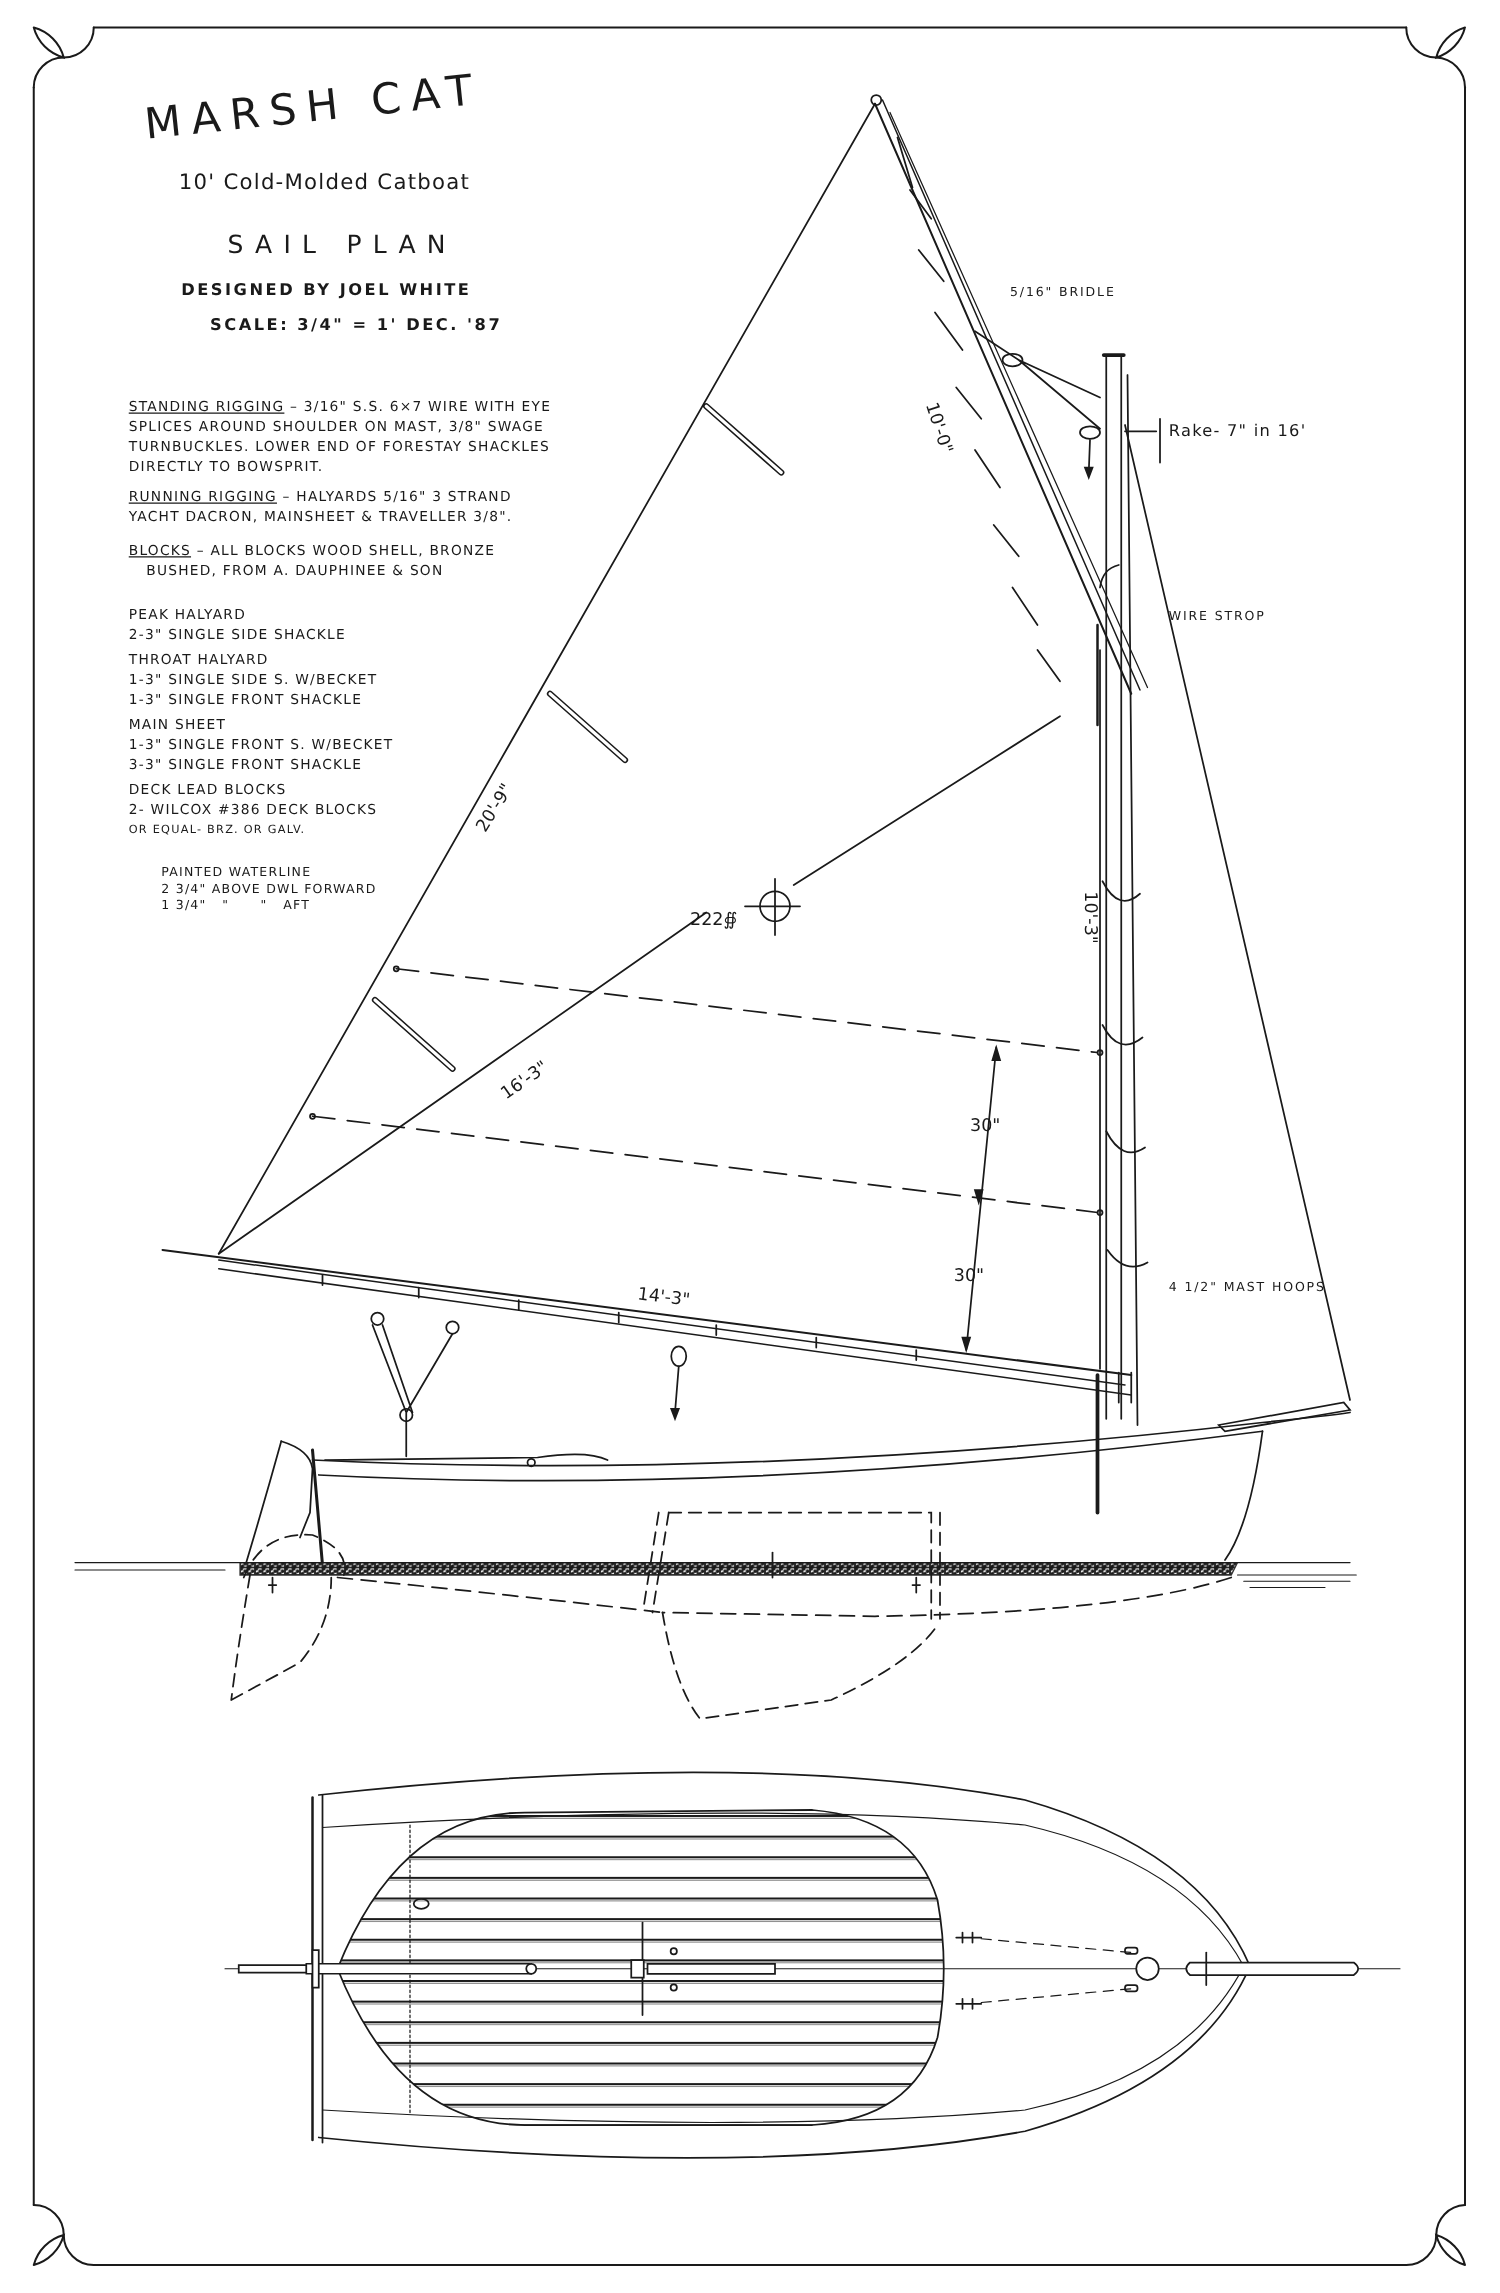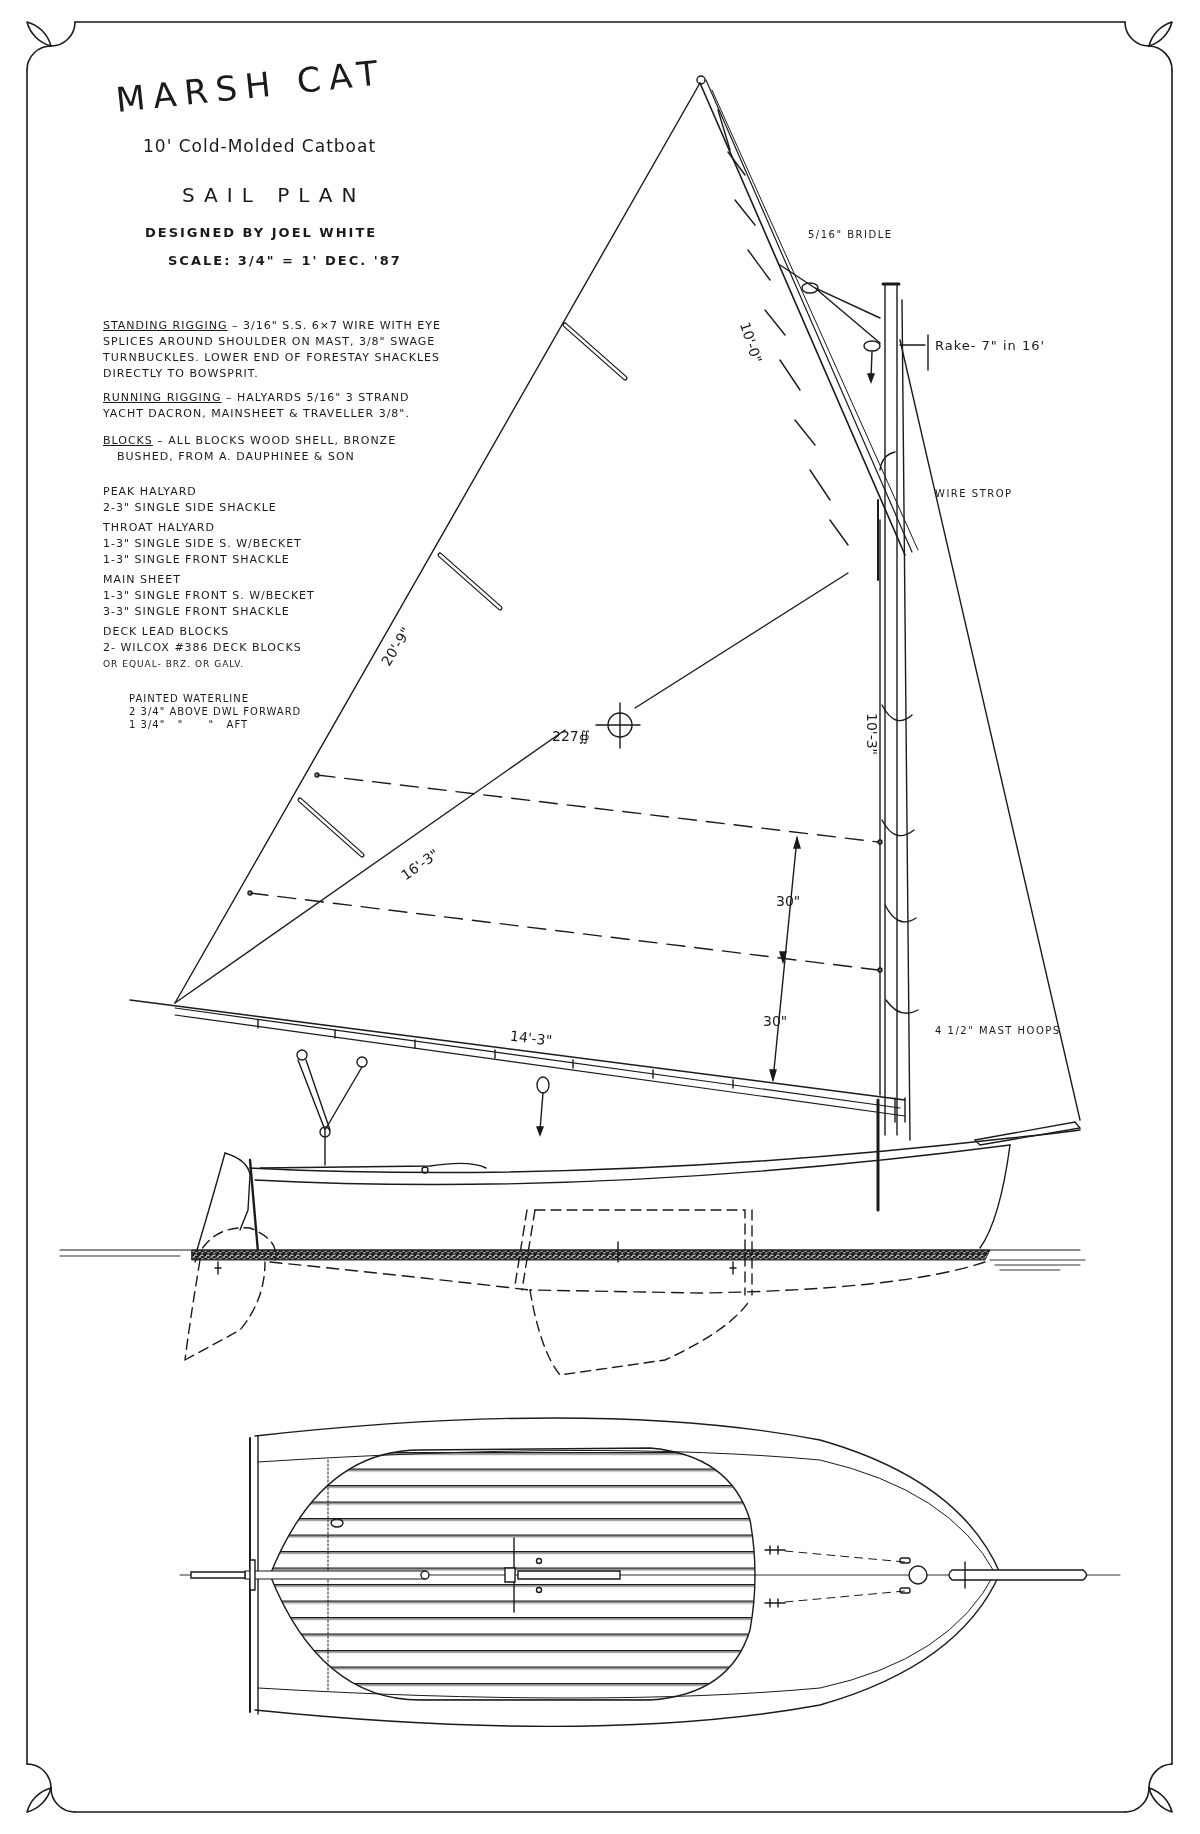--- a/index.html
+++ b/index.html
@@ -268,19 +268,19 @@
 </div>
 
 <div class="dim" style="left:752px; top:320px; transform:rotate(72deg); transform-origin:left top;">10'-0"</div>
 <div class="dim" style="left:378px; top:660px; transform:rotate(-58deg); transform-origin:left top;">20'-9"</div>
 <div class="dim" style="left:398px; top:870px; transform:rotate(-35deg); transform-origin:left top;">16'-3"</div>
 <div class="dim" style="left:880px; top:713px; transform:rotate(90deg); transform-origin:left top;">10'-3"</div>
 <div class="dim" style="left:510px; top:1030px; transform:rotate(7deg);">14'-3"</div>
 <div class="dim" style="left:776px; top:893px;">30"</div>
 <div class="dim" style="left:763px; top:1013px;">30"</div>
 <div class="dim" style="left:552px; top:728px;">
-  <span>227</span><span style="font-size:14px;">∯</span>
+  <span>222</span><span style="font-size:14px;">∯</span>
 </div>
 
 <div class="label" style="left:808px; top:229px;">5/16" Bridle</div>
 <div class="label" style="left:935px; top:338px; font-size:13px; letter-spacing:1px; text-transform:none;">Rake- 7" in 16'</div>
 <div class="label" style="left:935px; top:450px;margin-top:38px;">Wire Strop</div>
 <div class="label" style="left:935px; top:1025px;">4 1/2" Mast Hoops</div>
 
 </body></html>

